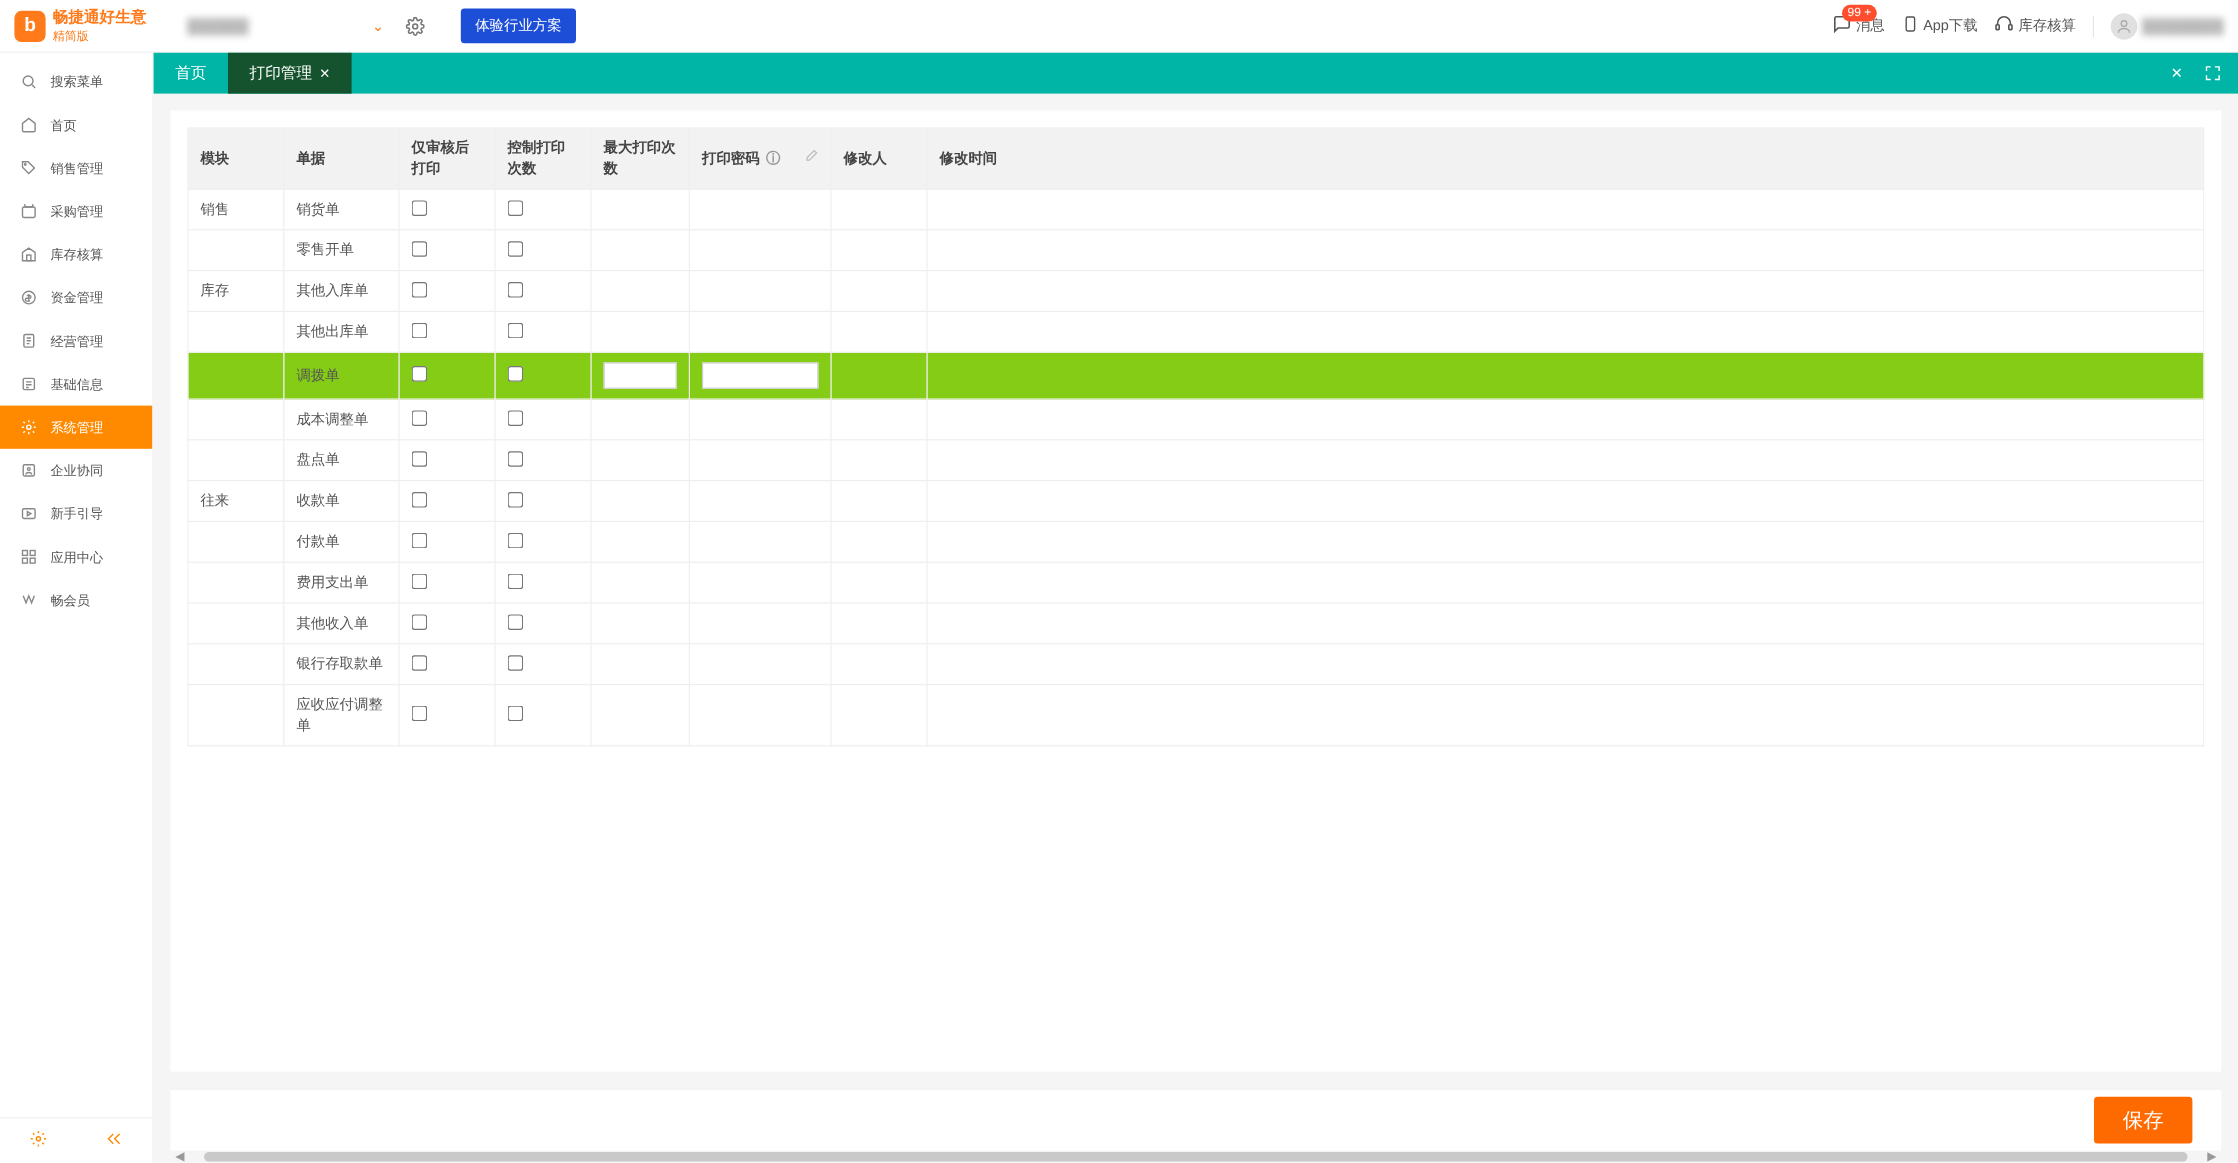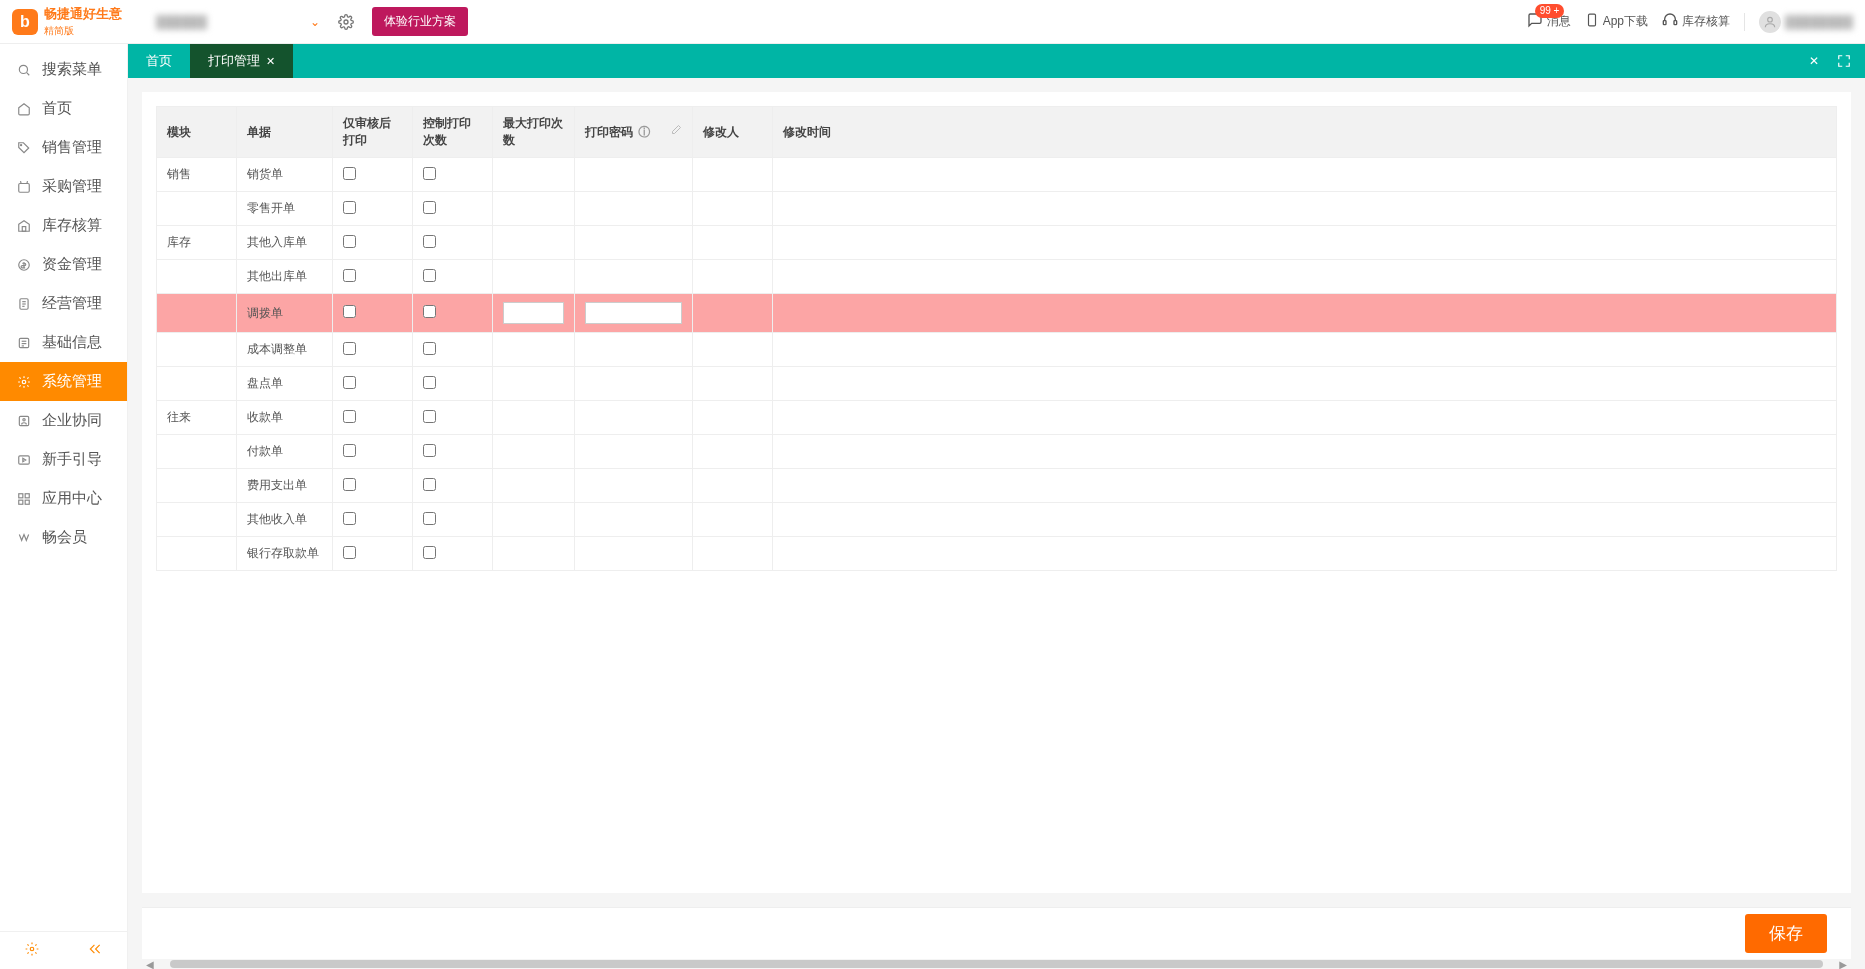--- a/index.html
+++ b/index.html
@@ -10,33 +10,33 @@
 .topbar { display: flex; align-items: center; height: 44px; border-bottom: 1px solid #eee; padding: 0 12px; }
 .logo-block { display: flex; align-items: center; width: 128px; }
 .logo-icon { width: 26px; height: 26px; background: #ff7a1a; border-radius: 6px; display: flex; align-items: center; justify-content: center; color: #fff; font-weight: bold; font-size: 16px; margin-right: 6px; }
 .logo-text { display: flex; flex-direction: column; line-height: 1; }
 .logo-main { color: #ff7a1a; font-size: 13px; font-weight: 600; }
 .logo-sub { color: #ff7a1a; font-size: 10px; margin-top: 6px; }
 .company-select { display: flex; align-items: center; height: 30px; padding: 0 8px; margin-left: 8px; min-width: 180px; justify-content: space-between; cursor: pointer; }
 .company-select .blur { color: #bbb; filter: blur(3px); }
 .chev-down { color: #ff7a1a; font-size: 12px; }
 .gear-btn { width: 28px; height: 28px; display: flex; align-items: center; justify-content: center; color: #777; cursor: pointer; margin-left: 4px; }
-.promo-btn { background: #be185d; color: #fff; border: none; border-radius: 3px; padding: 6px 12px; margin-left: 12px; cursor: pointer; font-size: 12px; }
+.promo-btn { background: #1d4ed8; color: #fff; border: none; border-radius: 3px; padding: 6px 12px; margin-left: 24px; cursor: pointer; font-size: 12px; }
 .topbar-right { margin-left: auto; display: flex; align-items: center; gap: 14px; color: #555; }
 .top-item { display: flex; align-items: center; gap: 4px; cursor: pointer; position: relative; }
 .badge { position: absolute; top: -8px; left: 8px; background: #ff4d2e; color: #fff; font-size: 10px; border-radius: 8px; padding: 0 5px; line-height: 14px; }
 .divider-v { width: 1px; height: 18px; background: #e5e5e5; }
 .avatar { width: 22px; height: 22px; border-radius: 50%; background: #e0e0e0; display: flex; align-items: center; justify-content: center; color: #aaa; }
 .user-blur { filter: blur(3px); color: #bbb; }
 
 
 .main { flex: 1; display: flex; min-height: 0; }
 .sidebar { width: 128px; background: #fff; border-right: 1px solid #f0f0f0; display: flex; flex-direction: column; }
 .side-list { flex: 1; overflow: auto; padding-top: 6px; }
-.side-item { display: flex; align-items: center; gap: 10px; padding: 10px 16px; color: #555; cursor: pointer; font-size: 15px; }
+.side-item { display: flex; align-items: center; gap: 10px; padding: 10px 16px; color: #555; cursor: pointer; font-size: 11px; }
 .side-item .ico { width: 16px; height: 16px; display: inline-flex; align-items: center; justify-content: center; color: #888; }
 .side-item.active { background: #ff8a00; color: #fff; border-radius: 0; }
 .side-item.active .ico { color: #fff; }
 .side-footer { display: flex; justify-content: space-around; padding: 10px 0; border-top: 1px solid #f0f0f0; }
 .side-footer .ficon { color: #ff8a00; cursor: pointer; font-size: 14px; }
 
 
 .content-area { flex: 1; display: flex; flex-direction: column; background: #f5f5f5; min-width: 0; }
 .tab-strip { display: flex; align-items: center; background: #00b5a5; height: 34px; color: #fff; position: relative; }
 .tab { padding: 0 18px; height: 100%; display: flex; align-items: center; cursor: pointer; font-size: 13px; gap: 6px; }
@@ -53,21 +53,21 @@
 table.grid th { background: #f2f2f2; font-weight: 600; color: #444; }
 table.grid td { color: #555; height: 32px; }
 .col-module { width: 80px; }
 .col-doc { width: 96px; }
 .col-chk { width: 80px; text-align: center; }
 .col-max { width: 82px; }
 .col-pwd { width: 118px; }
 .col-editor { width: 80px; }
 .col-time { }
 table.grid th.col-chk, table.grid td.col-chk { text-align: left; padding-left: 10px; }
-tr.hl td { background: #fca5a5; }
+tr.hl td { background: #84cc16; }
 tr.hl td input[type=text] { width: 100%; height: 22px; border: 1px solid #ccc; background: #fff; padding: 0 4px; }
 .chk { width: 13px; height: 13px; cursor: pointer; }
 .help-ico { color: #999; margin-left: 2px; }
 .edit-ico { float: right; color: #bbb; }
 
 
 .footer-bar { background: #fff; height: 52px; display: flex; align-items: center; justify-content: flex-end; padding: 0 24px; margin-top: 14px; border-top: 1px solid #eee; }
 .save-btn { background: #ff6a00; color: #fff; border: none; border-radius: 3px; padding: 8px 24px; font-size: 17px; cursor: pointer; }
 
 
@@ -444,20 +444,30 @@
                   <tr>
                     <td class="col-module"></td>
                     <td class="col-doc">银行存取款单</td>
                     <td class="col-chk"><input type="checkbox" class="chk" style=""></td>
                     <td class="col-chk"><input type="checkbox" class="chk" style=""></td>
                     <td class="col-max"></td>
                     <td class="col-pwd"></td>
                     <td class="col-editor"></td>
                     <td class="col-time"></td>
                   </tr>
+                  <tr>
+                    <td class="col-module"></td>
+                    <td class="col-doc">应收应付调整单</td>
+                    <td class="col-chk"><input type="checkbox" class="chk" style=""></td>
+                    <td class="col-chk"><input type="checkbox" class="chk" style=""></td>
+                    <td class="col-max"></td>
+                    <td class="col-pwd"></td>
+                    <td class="col-editor"></td>
+                    <td class="col-time"></td>
+                  </tr>
                 </tbody>
             </table>
           </div>
         </div>
 
         <div class="footer-bar">
           <button class="save-btn">保存</button>
         </div>
         <div class="hscroll">
           <span class="arrow">◀</span>

